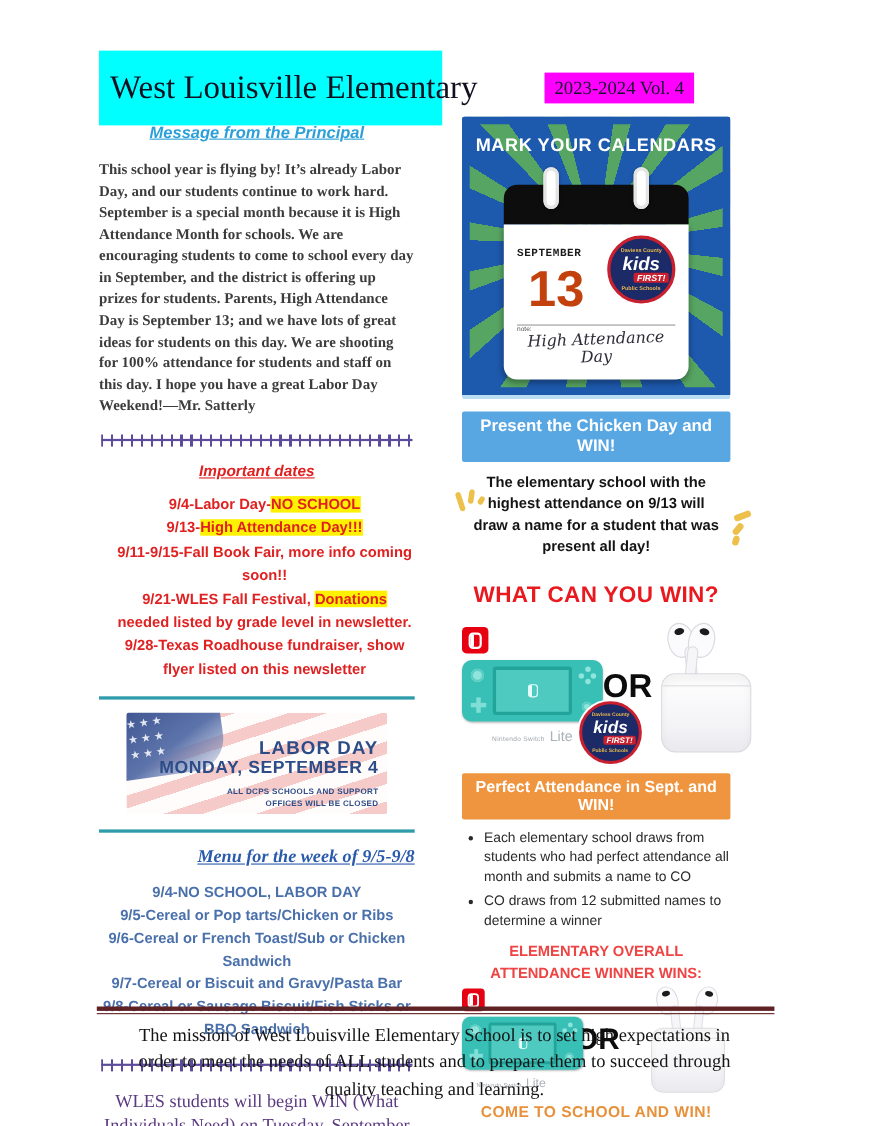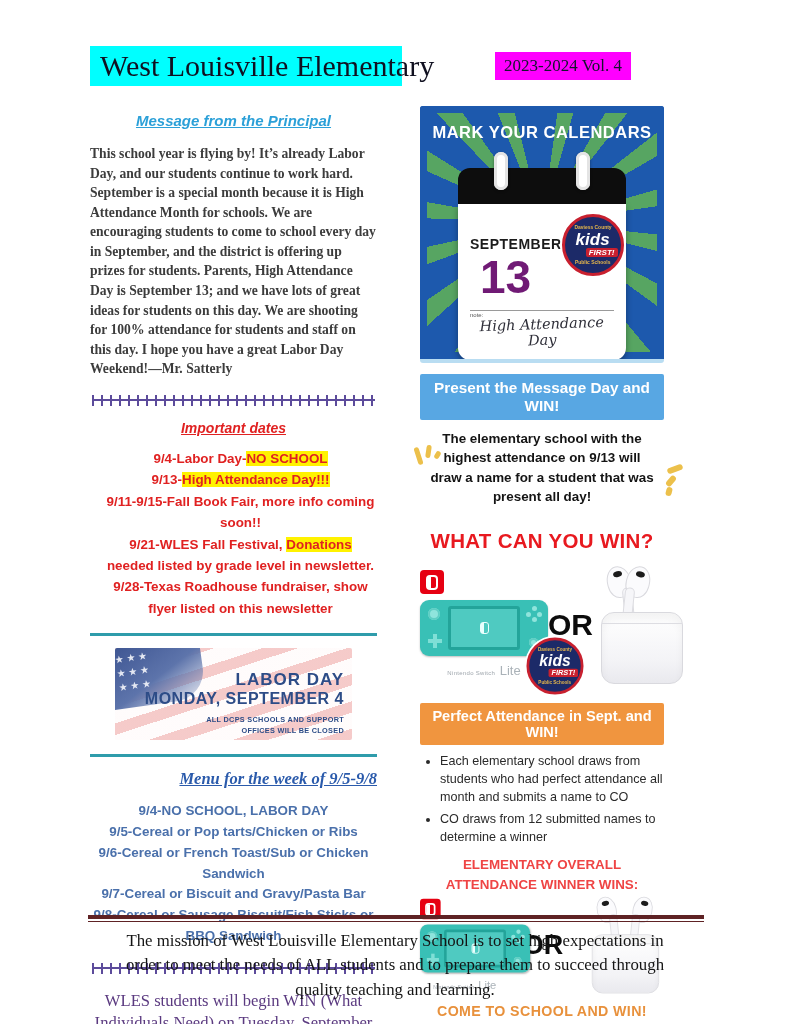--- a/index.html
+++ b/index.html
@@ -4,21 +4,21 @@
 <style>
   * { margin:0; padding:0; box-sizing:border-box; }
   html,body { background:#e9e9e9; }
   .page {
     position:relative; width:791px; height:1024px; margin:0 auto;
     background:#ffffff; overflow:hidden;
     font-family:"Liberation Sans", sans-serif; color:#222;
   }
   
   .header { position:absolute; top:46px; left:90px; width:614px; display:flex; justify-content:space-between; align-items:center; }
-  .title-box { background:#00ffff; color:#101020; font-family:"Liberation Serif", serif; font-size:30px; line-height:40px; width:312px; padding:0 10px; white-space:nowrap; }
+  .title-box { background:#00ffff; color:#101020; font-family:"Liberation Serif", serif; font-size:30px; line-height:40px; width:312px; padding:14px 10px; white-space:nowrap; }
   .vol-box { background:#ff00ff; color:#14142e; font-family:"Liberation Serif", serif; font-size:17px; line-height:28px; padding:0 9px; margin-right:73px; white-space:nowrap; }
   
   .columns { position:absolute; top:106px; left:90px; width:574px; display:flex; gap:43px; }
   .col-left { width:287px; }
   .col-right { width:244px; }
   
   .principal-heading { text-align:center; color:#2ba0d8; font-weight:bold; font-style:italic; font-size:15px; text-decoration:underline; margin-top:6px; }
   .principal-body { margin-top:15px; font-family:"Liberation Serif", serif; font-size:13.6px; line-height:1.44; color:#3c3c3c;font-weight:bold; }
   .tick-divider { height:11px; margin:16px 2px 14px 2px;
     background:
@@ -53,22 +53,22 @@
   .cal-box { position:relative; width:244px; height:257px; border-radius:3px; overflow:hidden;
     background:repeating-conic-gradient(from -6deg at 50% 46%, #1d59ad 0deg 14deg, #57a562 14deg 22deg);
     box-shadow:inset 0 0 0 7px #1d59ad; border-bottom:4px solid #b9ddf2; }
   .cal-heading { text-align:center; color:#ffffff; font-weight:800; font-size:16.5px; letter-spacing:.5px; margin-top:17px; }
   .calendar { position:absolute; left:50%; top:62px; transform:translateX(-50%); width:168px; }
   .cal-ring { position:absolute; top:-16px; width:14px; height:38px; background:#ffffff; border-radius:7px; box-shadow:inset 0 0 0 3px #e4e4e4, 0 1px 3px rgba(0,0,0,.4); }
   .ring-l { left:36px; } .ring-r { right:36px; }
   .cal-top { height:36px; background:#0d0d0d; border-radius:12px 12px 0 0; }
   .cal-body { background:#ffffff; border-radius:0 0 12px 12px; padding:10px 12px 12px 12px; box-shadow:0 3px 6px rgba(0,0,0,.35); }
   .cal-row { display:flex; justify-content:space-between; align-items:flex-start; }
-  .cal-month { font-size:14px; font-weight:800; color:#1c1c1c; letter-spacing:.5px; margin-top:22px; }
-  .cal-day { font-size:46px; font-weight:800; color:#701a75; line-height:.95; margin:4px 0 0 10px; }
+  .cal-month { font-size:10px; font-weight:800; color:#1c1c1c; letter-spacing:.5px; margin-top:12px;font-family:Liberation Mono, monospace; }
+  .cal-day { font-size:46px; font-weight:800; color:#c2410c; line-height:.95; margin:4px 0 0 10px; }
   .cal-note-rule { border-top:1.5px solid #9a9a9a; margin-top:10px; }
   .cal-note-label { font-size:6px; color:#555; margin-top:1px; }
   .cal-note { font-family:"DejaVu Serif", serif; font-style:italic; font-size:14.5px; color:#2e2e38; text-align:center; transform:rotate(-2deg); margin-top:-2px; }
   
   .kflogo { width:62px; height:62px; border-radius:50%; background:#1c2a68; border:3px solid #c8202f; box-shadow:0 0 0 2px #ffffff;
     display:flex; flex-direction:column; align-items:center; justify-content:center; flex-shrink:0; }
   .kf-arc { color:#e8b84a; font-size:8px; transform:scale(.62); white-space:nowrap; font-weight:bold; }
   .kf-main { color:#ffffff; font-weight:800; font-style:italic; font-size:17px; line-height:.9; }
   .kf-badge { background:#c8202f; color:#ffffff; font-weight:800; font-style:italic; font-size:8px; padding:0 3px; border-radius:2px; margin:0 0 1px 18px; }
   .kflogo.small { transform:scale(.92); }
@@ -204,21 +204,21 @@
                 <div class="kf-arc">Public Schools</div>
               </div>
             </div>
             <div class="cal-note-rule"></div>
             <div class="cal-note-label">note:</div>
             <div class="cal-note">High Attendance Day</div>
           </div>
         </div>
       </div>
 
-      <div class="present-banner">Present the Message Day and WIN!</div>
+      <div class="present-banner">Present the Chicken Day and WIN!</div>
 
       <div class="present-body">The elementary school with the highest attendance on 9/13 will draw a name for a student that was present all day!</div>
       <div style="position:relative;">
         <span class="spark spark-tl" style="left:-4px; top:-62px;">
             <i></i>
             <i></i>
             <i></i>
           </span>
         <span class="spark spark-r" style="right:-2px; top:-46px;">
             <i></i>

